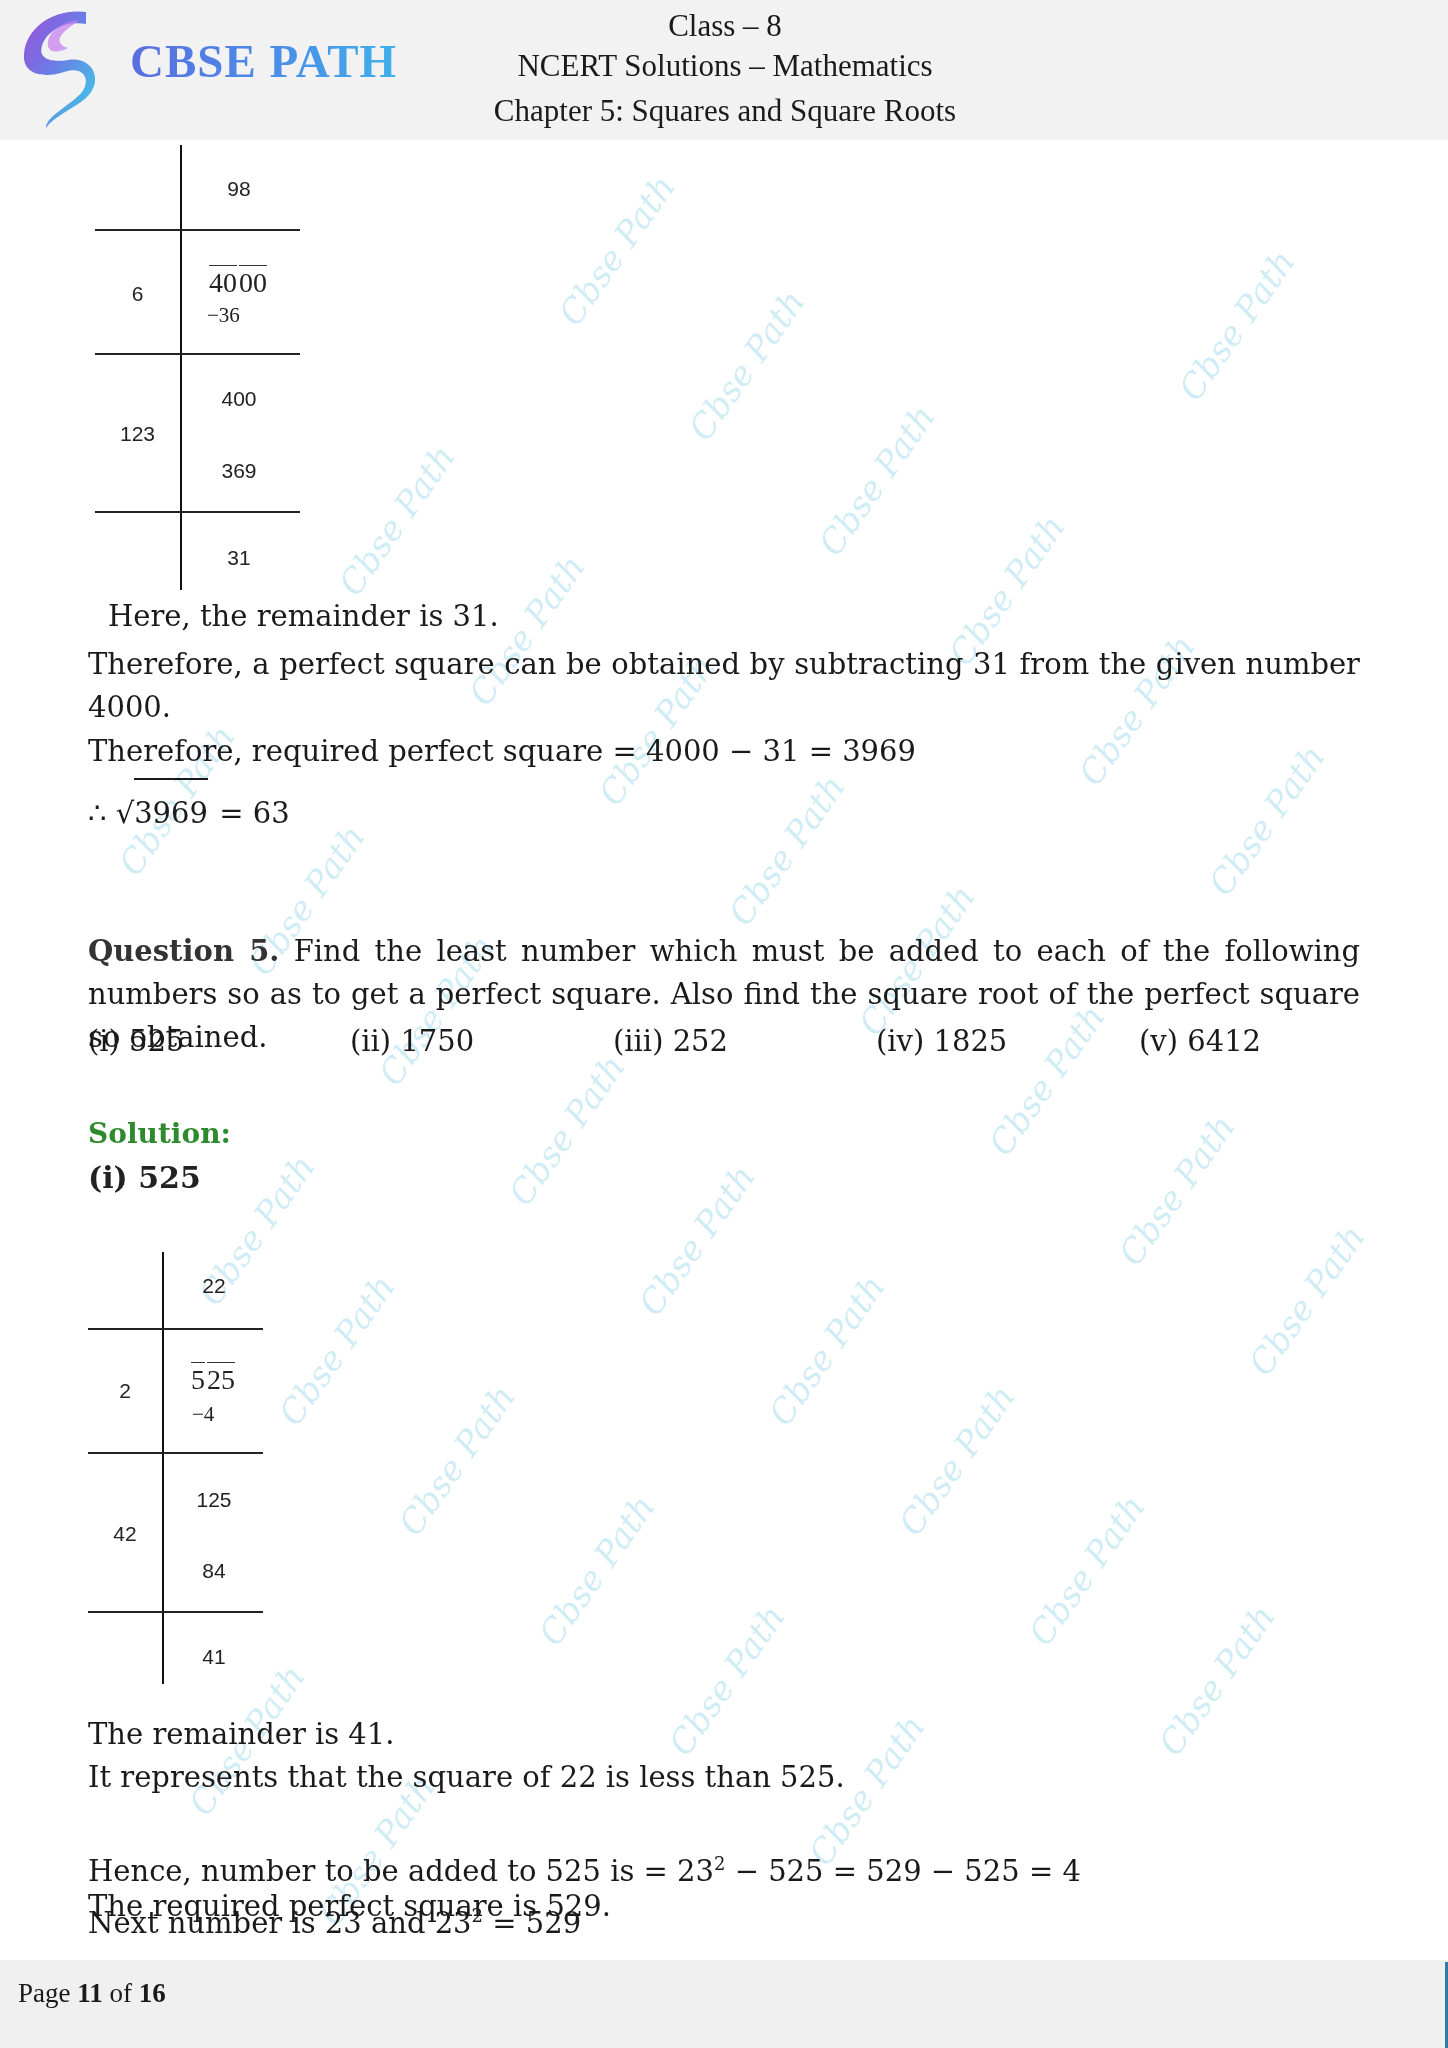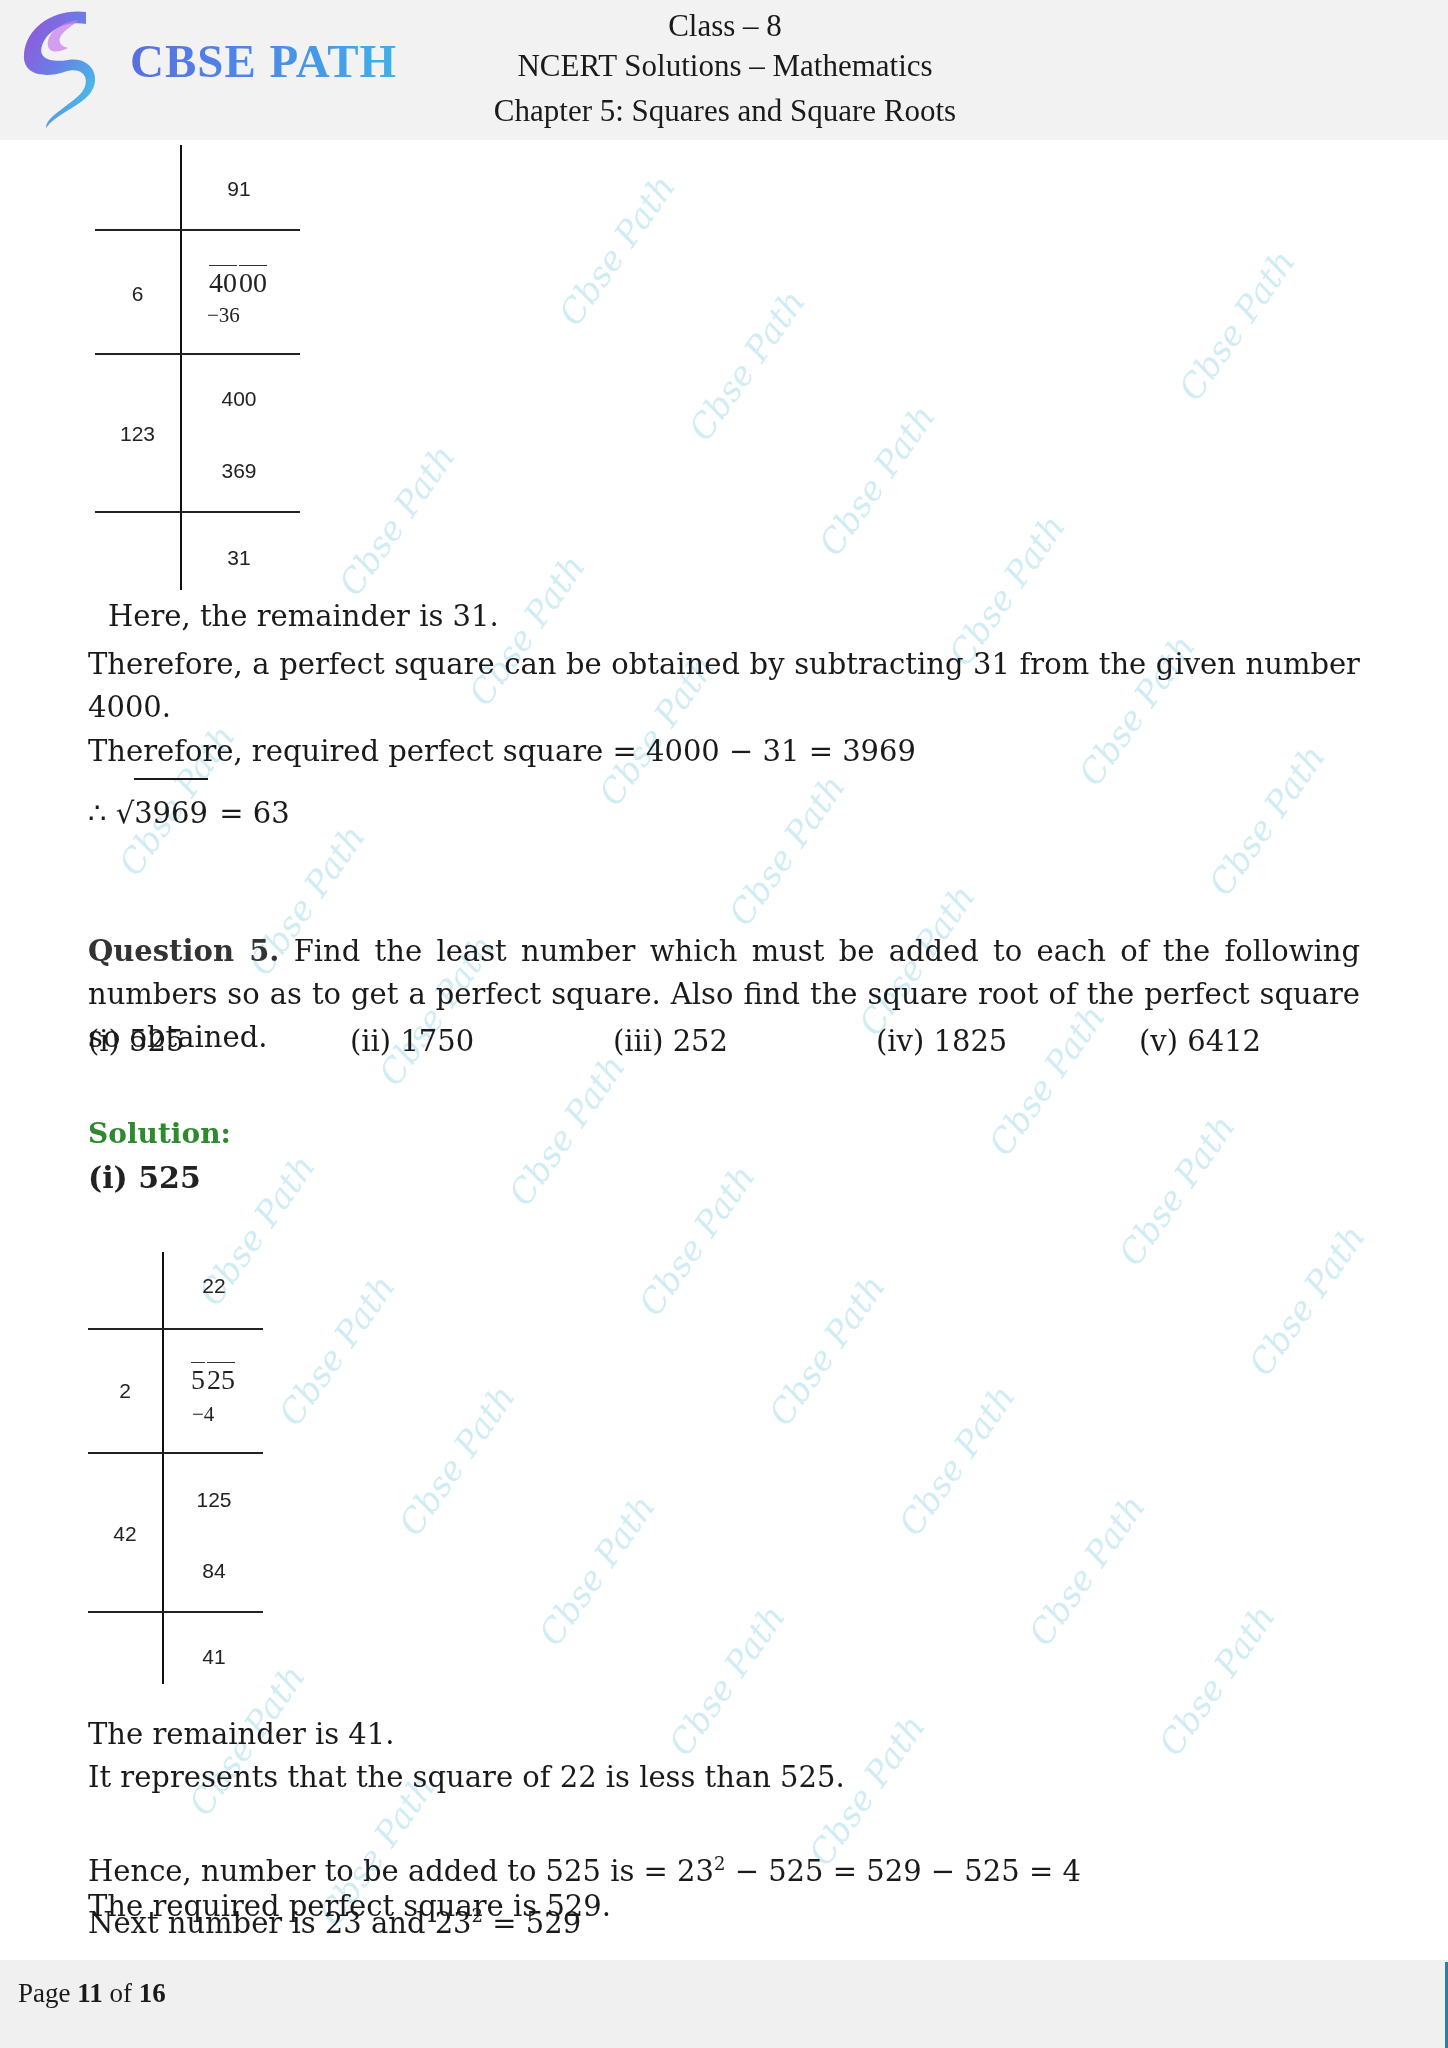--- a/index.html
+++ b/index.html
@@ -127,21 +127,21 @@
   <div class="wm" style="left:290px;top:1830px;">Cbse Path</div>
 </div>
 
 <div class="content">
 
   <div class="ldiv" style="left:95px;top:145px;width:210px;height:445px;">
     <div class="vline" style="left:85px;top:0;height:445px;"></div>
     <div class="hline" style="left:0;top:84px;width:205px;"></div>
     <div class="hline" style="left:0;top:208px;width:205px;"></div>
     <div class="hline" style="left:0;top:366px;width:205px;"></div>
-    <div class="cell" style="left:88px;top:32px;width:112px;">91</div>
+    <div class="cell" style="left:88px;top:32px;width:112px;">98</div>
     <div class="cell" style="left:0;top:137px;width:85px;">6</div>
     <div class="cell ov" style="left:88px;top:122px;width:112px;">
       <span>40</span><span>00</span>
     </div>
     <div class="cell neg" style="left:112px;top:158px;width:40px;text-align:left;">−36</div>
     <div class="cell" style="left:0;top:277px;width:85px;">123</div>
     <div class="cell" style="left:88px;top:242px;width:112px;">400</div>
     <div class="cell" style="left:88px;top:314px;width:112px;">369</div>
     <div class="cell" style="left:88px;top:401px;width:112px;">31</div>
   </div>

